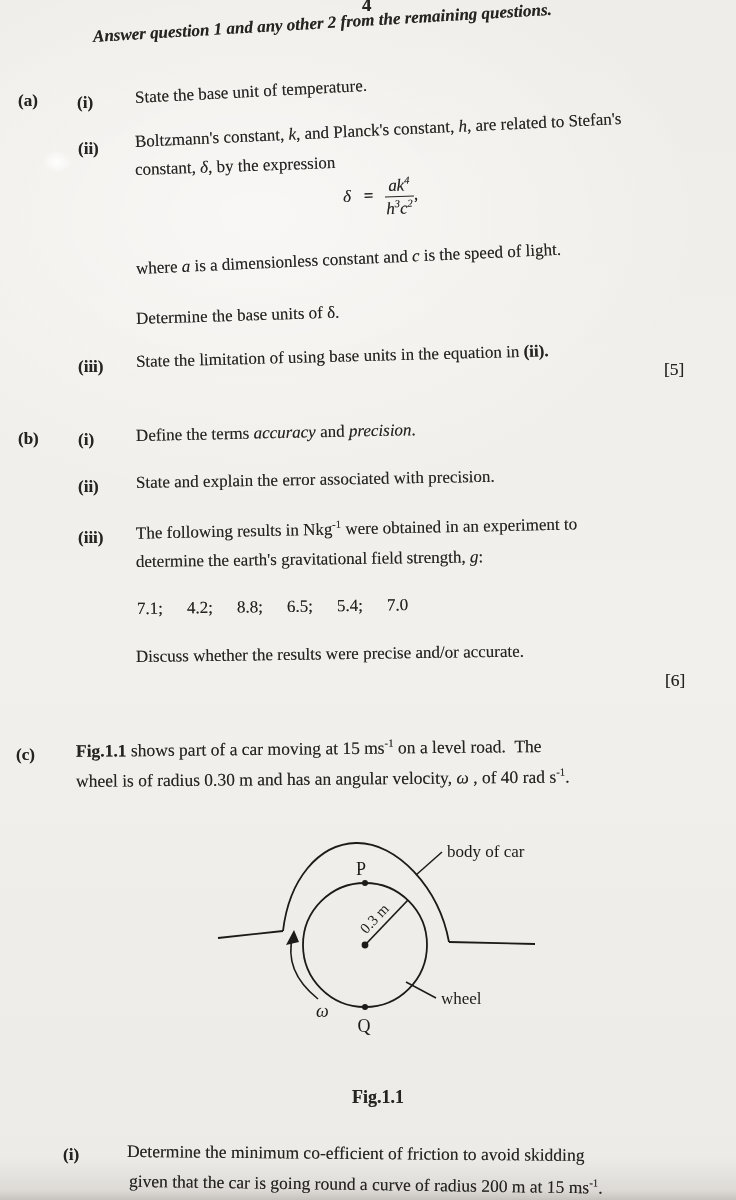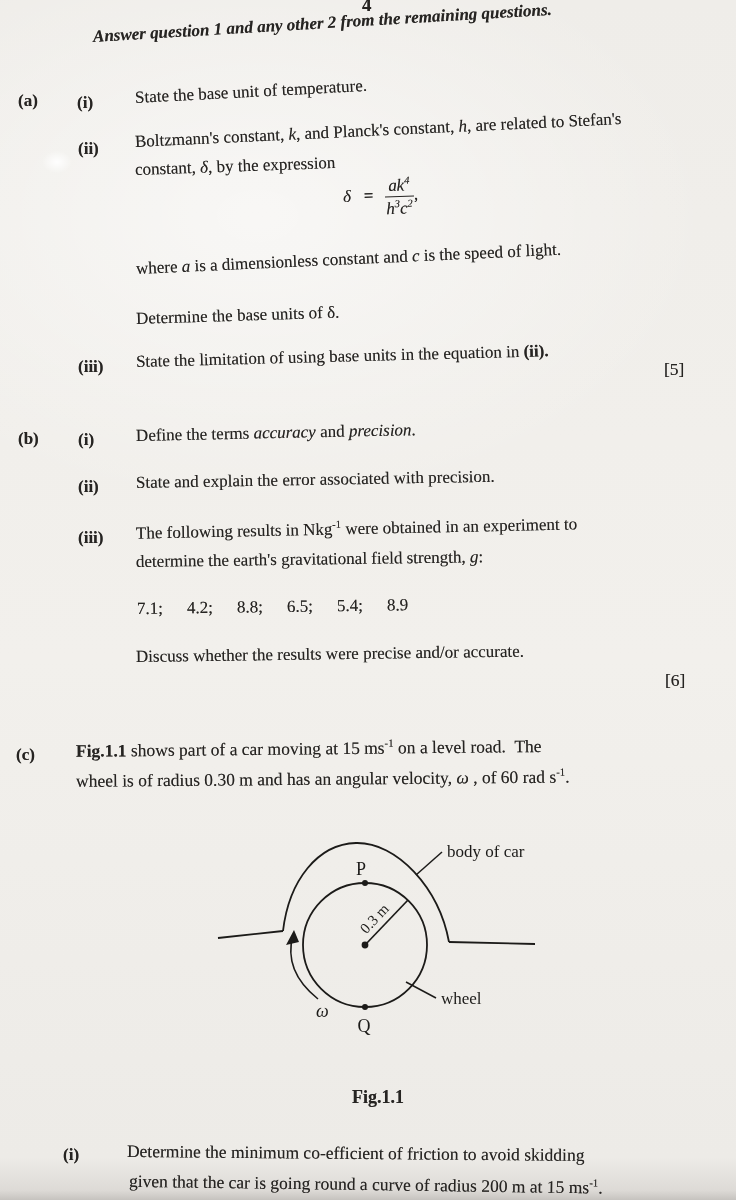--- a/index.html
+++ b/index.html
@@ -71,29 +71,29 @@
 <div class="line enum" style="left:78px;top:527px;">(iii)</div>
 <div class="line" style="left:136px;top:522px;transform:rotate(-1.2deg);"><span>The following results in Nkg</span><sup>-1</sup><span> were obtained in an experiment to</span></div>
 <div class="line" style="left:136px;top:551px;transform:rotate(-0.8deg);"><span>determine the earth's gravitational field strength, </span><span class="it">g</span><span>:</span></div>
 
 <div class="line results" style="left:137px;top:598px;transform:rotate(-0.8deg);">
   <span>7.1;</span>
   <span>4.2;</span>
   <span>8.8;</span>
   <span>6.5;</span>
   <span>5.4;</span>
-  <span>8.9</span>
+  <span>7.0</span>
 </div>
 
 <div class="line" style="left:136px;top:646px;transform:rotate(-0.8deg);">Discuss whether the results were precise and/or accurate.</div>
 <div class="line marks" style="left:665px;top:670px;">[6]</div>
 
 <div class="line enum" style="left:16px;top:744px;">(c)</div>
 <div class="line" style="left:76px;top:740px;font-size:17.5px;transform:rotate(-0.6deg);"><span class="bd">Fig.1.1</span><span> shows part of a car moving at 15 ms</span><sup>-1</sup><span> on a level road.&nbsp; The</span></div>
-<div class="line" style="left:76px;top:770px;font-size:17.5px;transform:rotate(-0.5deg);"><span>wheel is of radius 0.30 m and has an angular velocity, </span><span class="it">ω</span><span> , of 60 rad s</span><sup>-1</sup><span>.</span></div>
+<div class="line" style="left:76px;top:770px;font-size:17.5px;transform:rotate(-0.5deg);"><span>wheel is of radius 0.30 m and has an angular velocity, </span><span class="it">ω</span><span> , of 40 rad s</span><sup>-1</sup><span>.</span></div>
 
 <svg style="position:absolute;left:185px;top:828px;" width="390" height="212" viewBox="0 0 390 212">
 
   <line x1="33" y1="110" x2="98" y2="103" stroke="#1c1b19" stroke-width="1.8"></line>
   <path d="M 98 103 C 104 52, 133 16, 171 15 C 212 14, 254 60, 264 114" fill="none" stroke="#1c1b19" stroke-width="1.8"></path>
   <line x1="264" y1="114" x2="350" y2="116" stroke="#1c1b19" stroke-width="1.8"></line>
 
   <circle cx="180" cy="117" r="62" fill="none" stroke="#1c1b19" stroke-width="1.8"></circle>
   <circle cx="180" cy="117" r="3.4" fill="#1c1b19"></circle>
 

